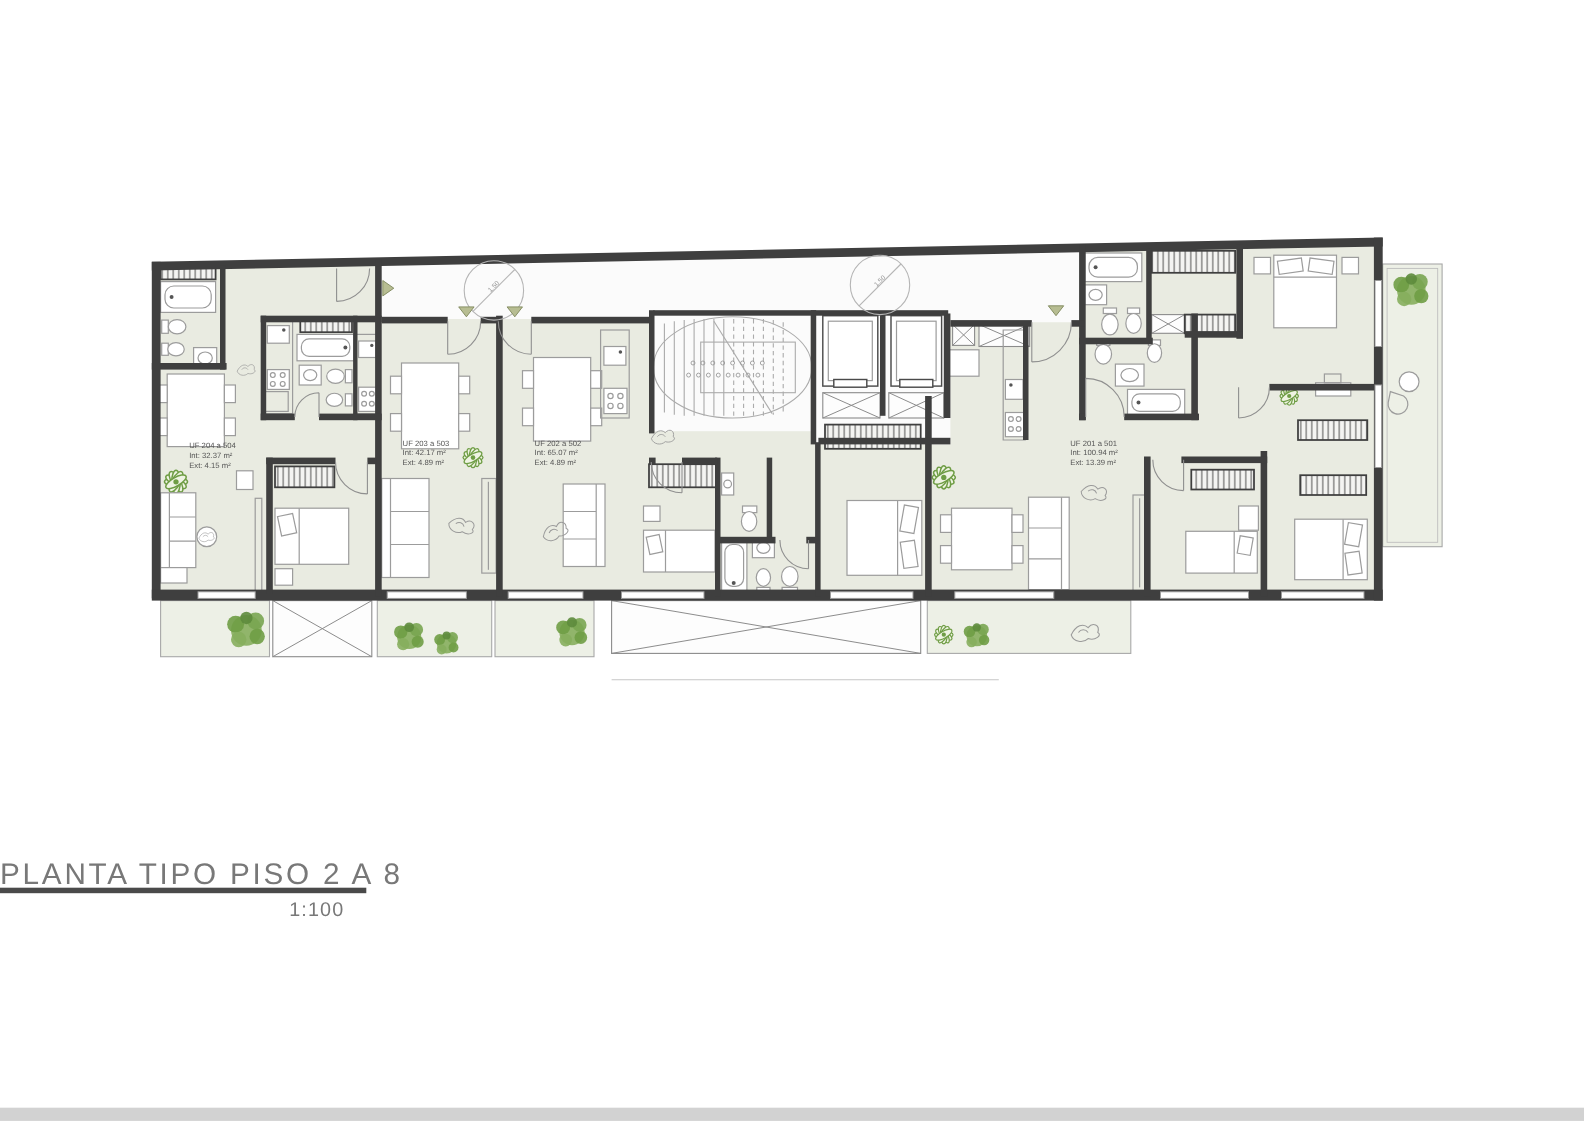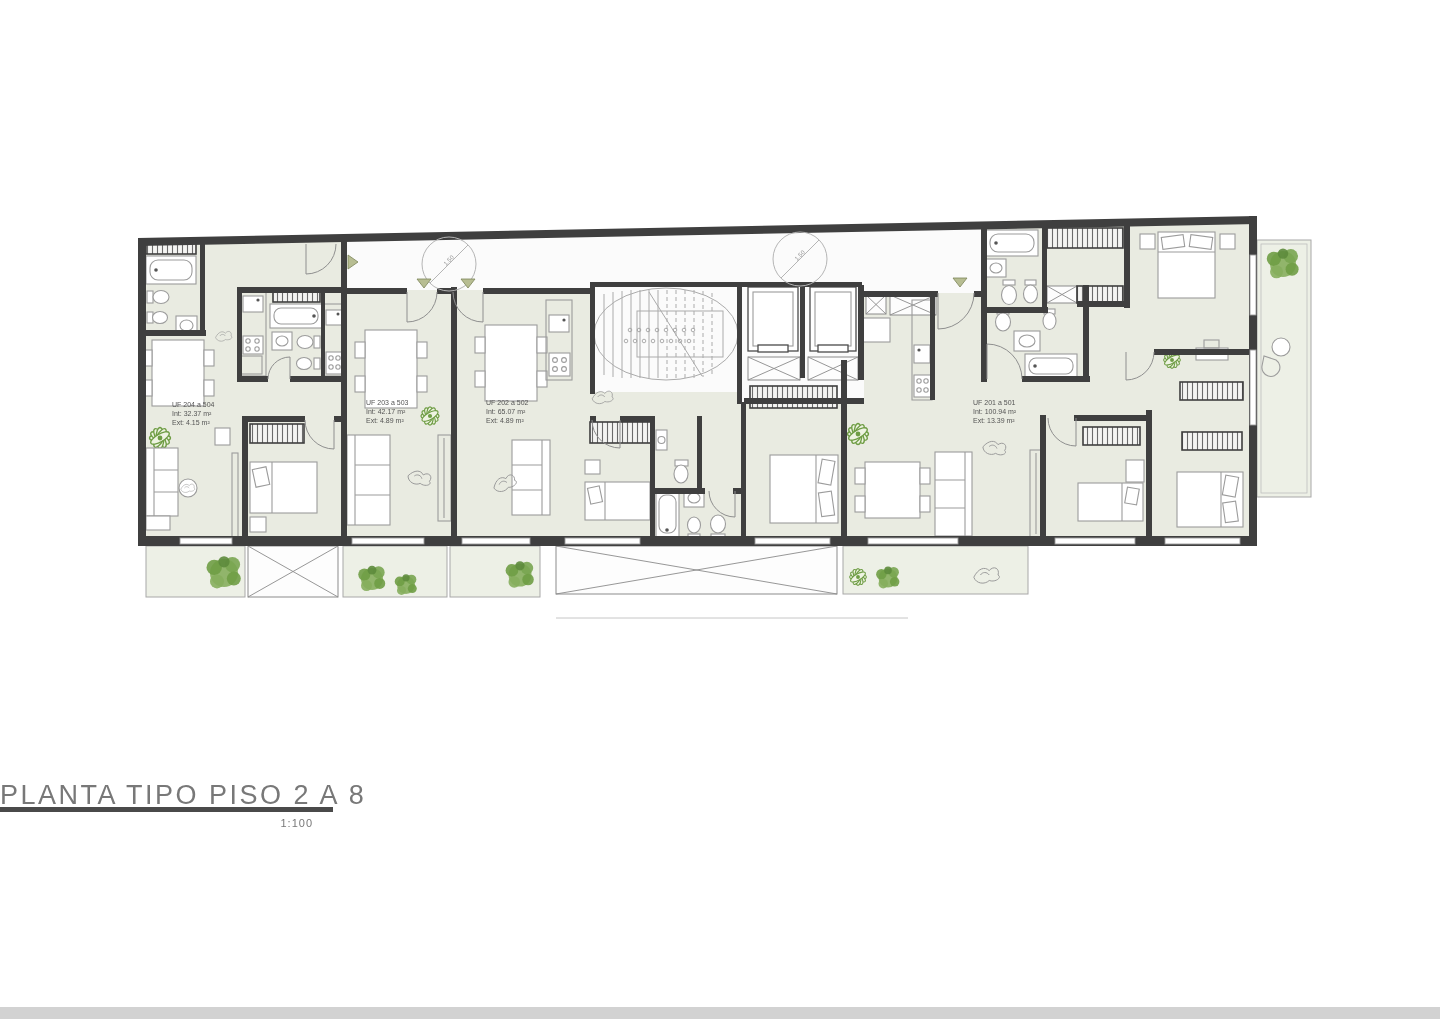--- a/index.html
+++ b/index.html
@@ -9,21 +9,21 @@
     --title:#787878; --underline:#4a4a4a; --footer:#d2d2d2; --page_bg:#ffffff;
   }
   html,body{margin:0;padding:0;}
   body{width:1440px;height:1019px;position:relative;background:var(--page_bg);
        font-family:"Liberation Sans", sans-serif;overflow:hidden;}
   svg{position:absolute;left:0;top:0;}
   .title-block{position:absolute;left:0;top:780px;width:333px;text-align:right;
     color:var(--title);font-size:27px;letter-spacing:2.5px;white-space:nowrap;}
   .title-rule{position:absolute;left:0;top:807px;width:333px;height:5px;background:var(--underline);}
   .scale-label{position:absolute;left:0;top:817px;width:313px;text-align:right;
-    color:var(--title);font-size:11px;letter-spacing:1px;}
+    color:var(--title);font-size:18px;letter-spacing:1px;}
   .footer-strip{position:absolute;left:0;bottom:0;width:100%;height:12px;background:var(--footer);}
   text.ulabel{font-family:"Liberation Sans",sans-serif;font-size:7px;fill:var(--label);}
   text.radius{font-family:"Liberation Sans",sans-serif;font-size:6px;fill:#9a9a9a;}
   .wall{fill:var(--wall);stroke:none;}
   .furn{stroke:var(--furniture);fill:#fff;stroke-width:1.1;}
   .furnl{stroke:var(--furniture);fill:none;stroke-width:1.1;}
   .fixd{stroke:var(--fixture_dark);fill:#fff;stroke-width:1.3;}
   .hatchbox{fill:url(#hatchV);stroke:var(--wall);stroke-width:1.6;}
   .xbox{fill:#fdfdfd;stroke:#8b8b8b;stroke-width:1;}
   .xline{stroke:#8b8b8b;stroke-width:0.9;fill:none;}

